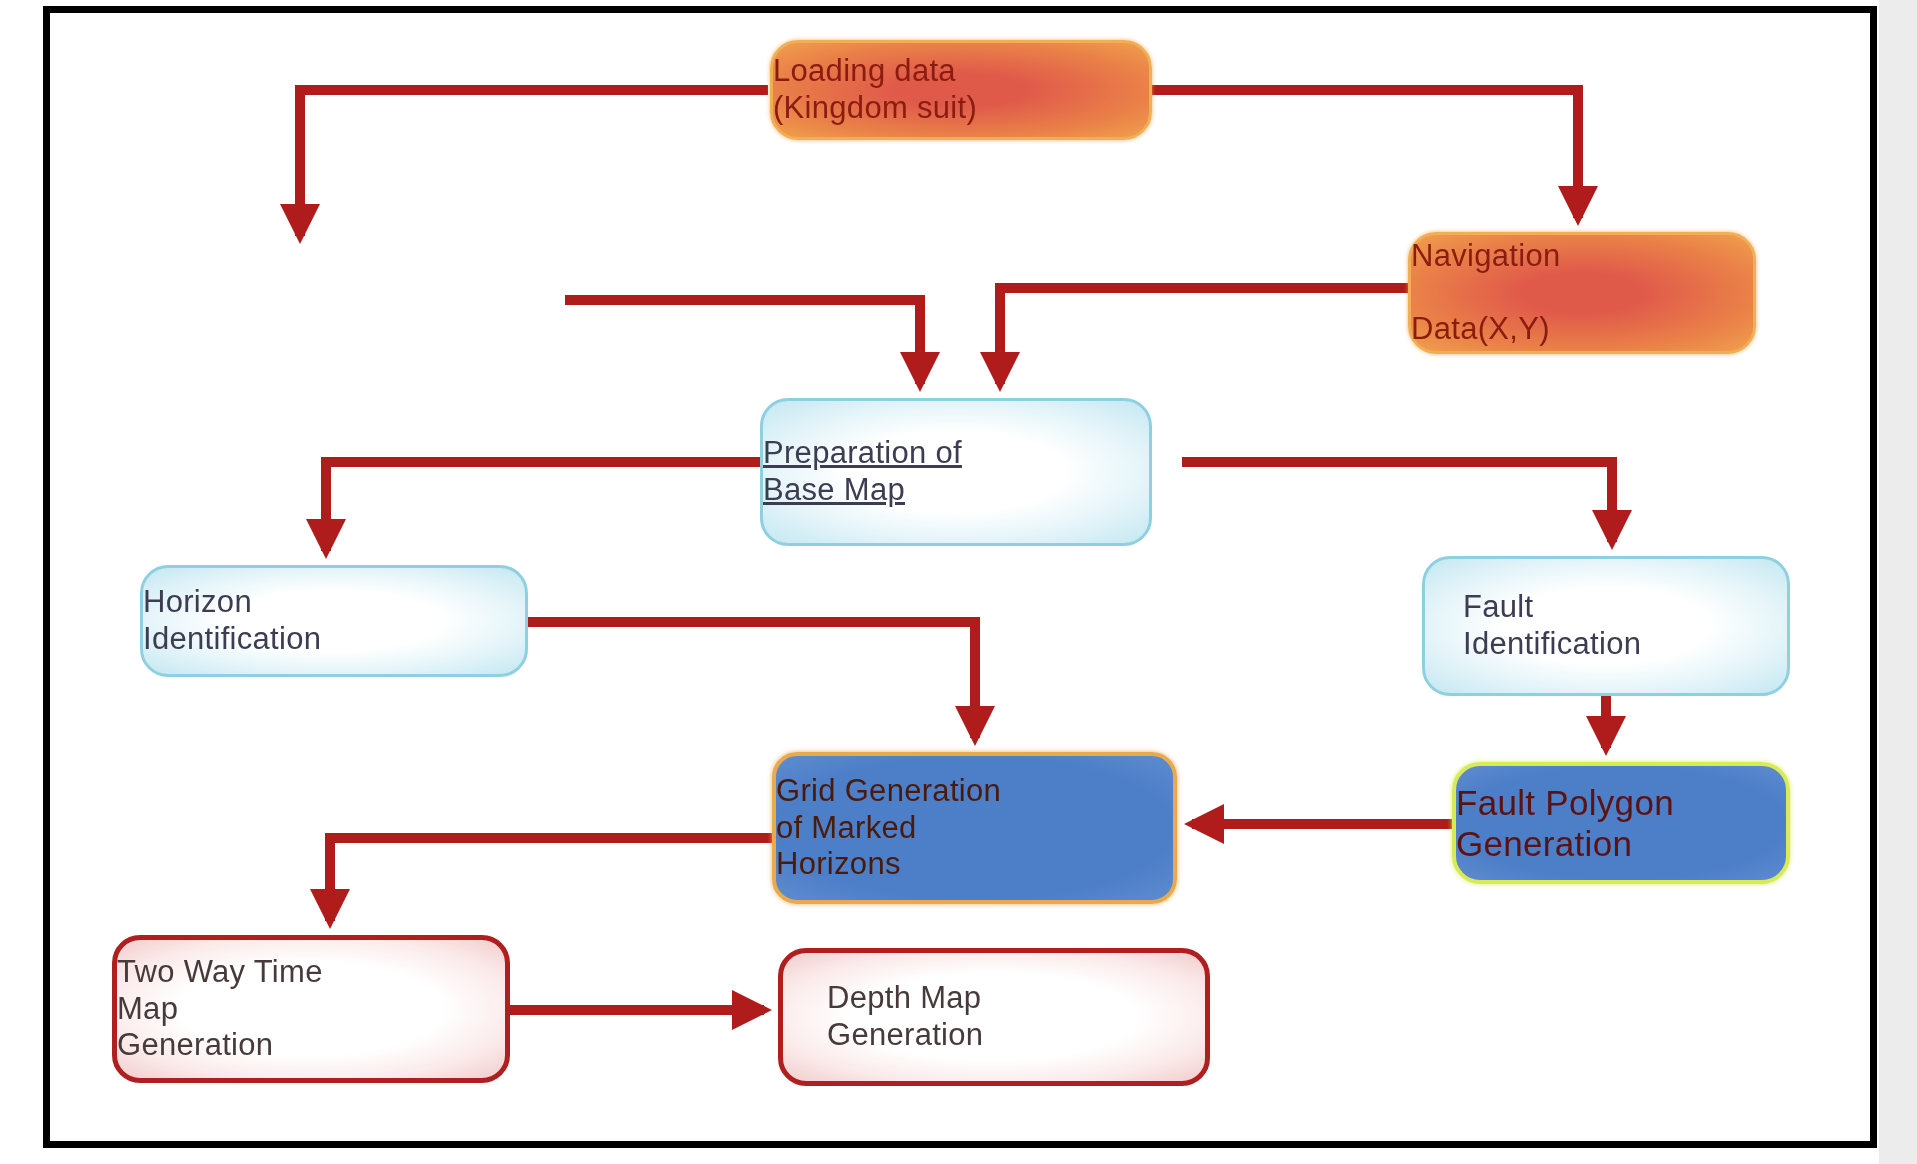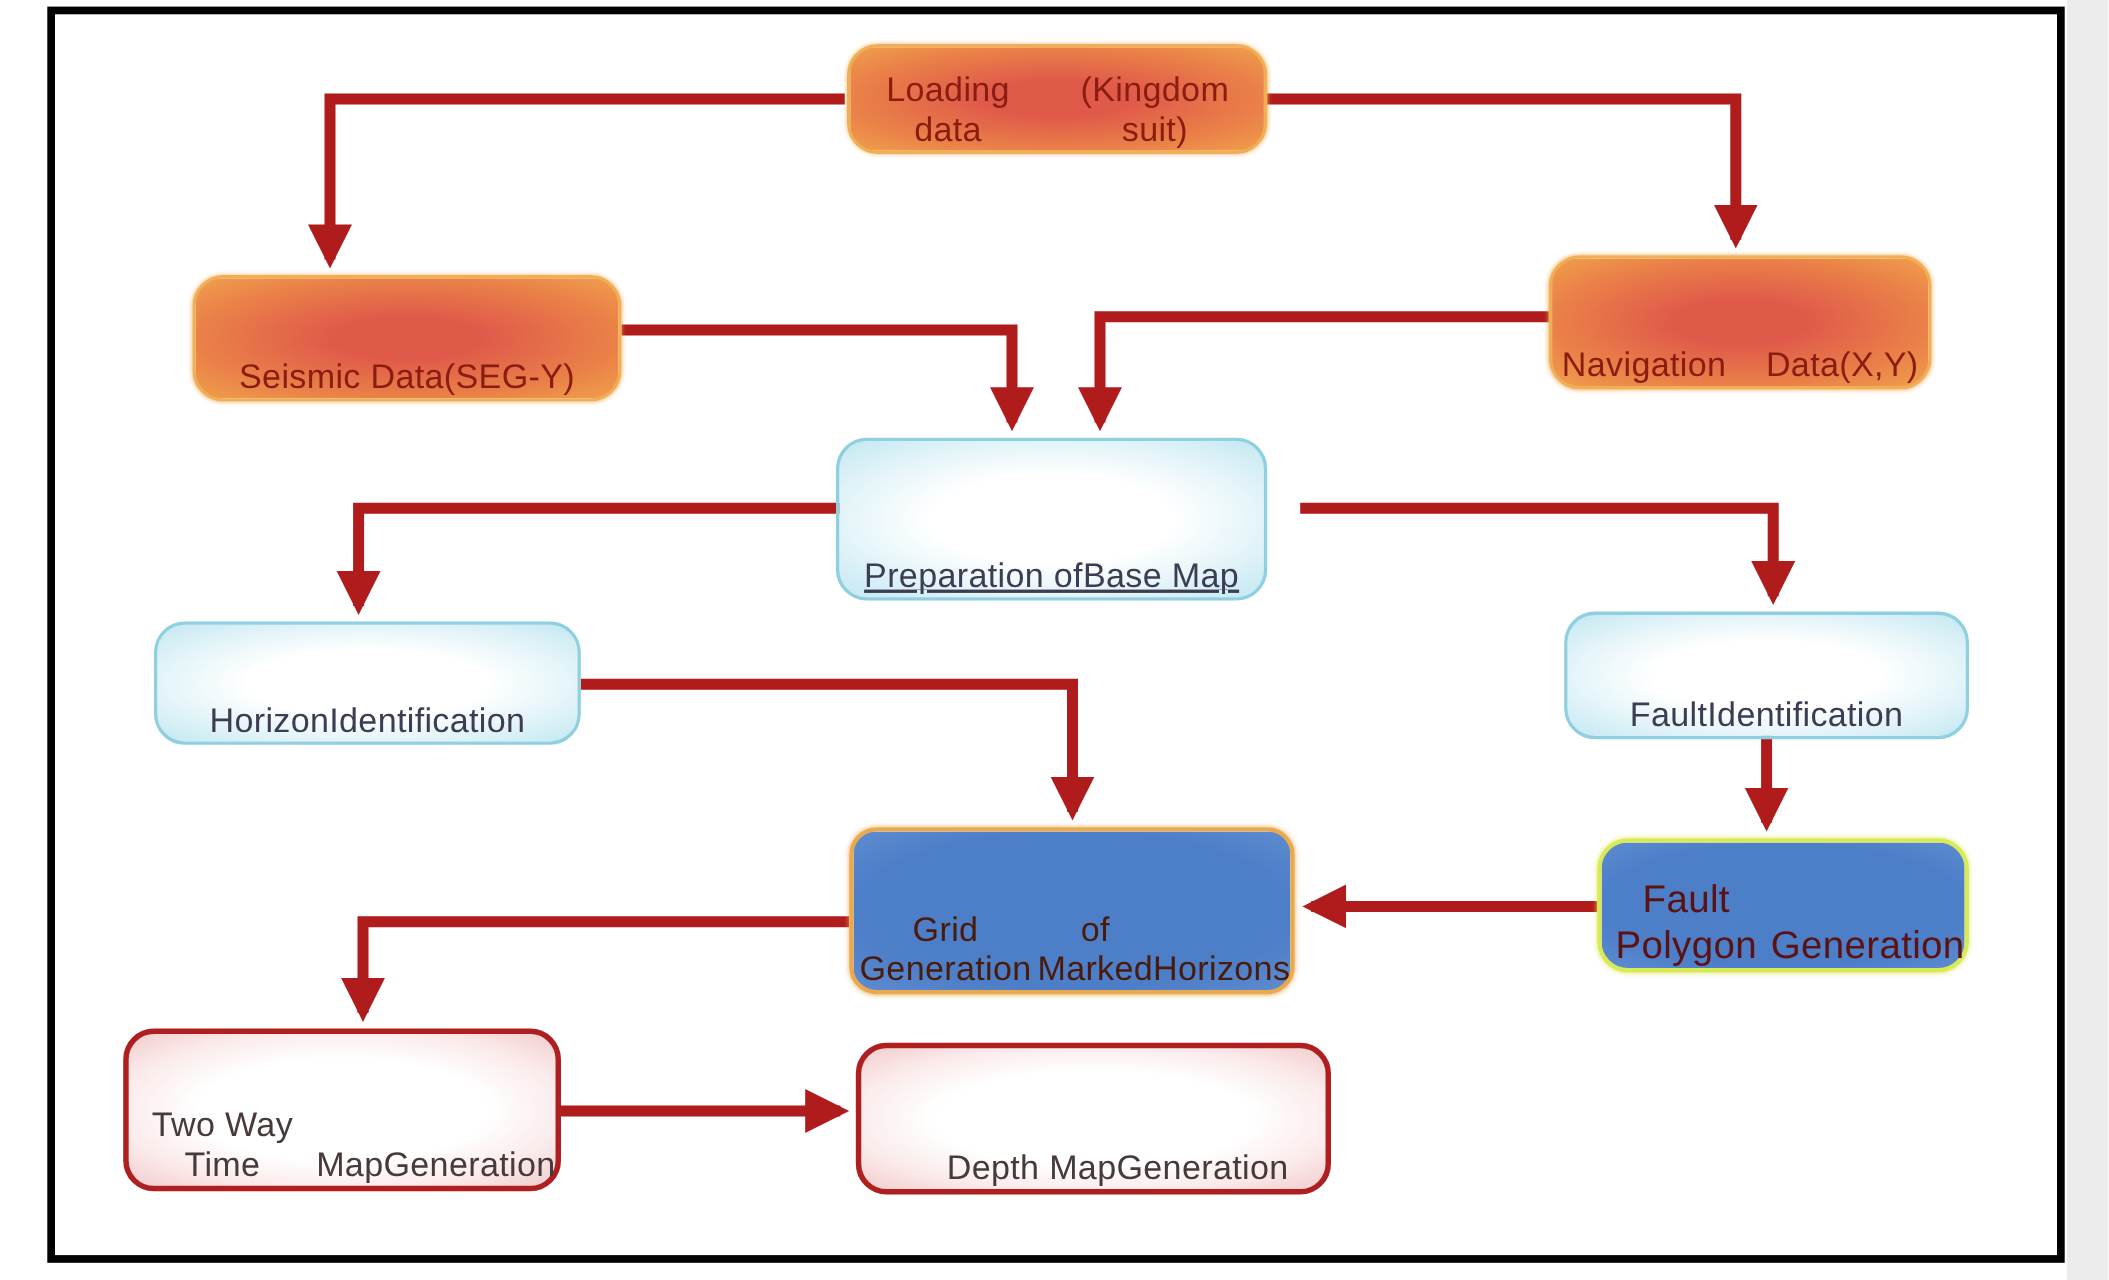--- a/index.html
+++ b/index.html
@@ -20,22 +20,22 @@
     box-sizing:border-box;
     background:#ffffff;
   }
   .arrow-layer{
     position:absolute;left:0;top:0;width:1917px;height:1164px;
     pointer-events:none;
   }
   .node{
     position:absolute;
     box-sizing:border-box;
-    display:flex;flex-direction:row;
-    align-items:flex-end;justify-content:center;
+    display:flex;flex-direction:column;
+    align-items:flex-start;justify-content:center;
     text-align:center;
     border-radius:28px;
     font-size:31px;
     line-height:1.18;
     letter-spacing:0.3px;
   }
   .node span{display:block;}
   .node.orange{
     background:radial-gradient(ellipse at center, #e05a4a 25%, #ea8148 70%, #f0a04c 100%);
     border:3px solid #f0ae55;
@@ -64,21 +64,21 @@
     background:radial-gradient(ellipse at center, #ffffff 48%, #fbeaea 75%, #f2cccc 100%);
     border:5px solid #b01f1f;
     color:#473a3a;
   }
   
   #node-loading   {left:770px;  top:40px;  width:382px; height:100px;}
   #node-seismic   {left:175px;  top:250px; width:390px; height:115px;}
   #node-navigation{left:1408px; top:232px; width:348px; height:122px;gap:36px;}
   #node-basemap   {left:760px;  top:398px; width:392px; height:148px;text-decoration:underline;}
   #node-horizon   {left:140px;  top:565px; width:388px; height:112px;}
-  #node-faultid   {left:1422px; top:556px; width:368px; height:116px;}
+  #node-faultid   {left:1422px; top:556px; width:368px; height:140px;padding-left:38px;}
   #node-grid      {left:772px;  top:752px; width:405px; height:152px;border-radius:25px;}
   #node-faultpoly {left:1452px; top:762px; width:338px; height:122px;}
   #node-twt       {left:112px;  top:935px; width:398px; height:148px;}
   #node-depth     {left:778px;  top:948px; width:432px; height:138px;padding-left:44px;}
 </style>
 </head>
 <body>
 
 <div class="page">
   <div class="right-strip"></div>
@@ -103,24 +103,20 @@
       <path d="M 772 838 H 330 V 921" marker-end="url(#ah)"></path>
       <path d="M 510 1010 H 764" marker-end="url(#ah)"></path>
     </g>
   </svg>
 
   <div class="node orange" id="node-loading">
     <span>Loading data</span>
     <span>(Kingdom suit)</span>
   </div>
 
-  <div class="node orange" id="node-seismic">
-    <span>Seismic Data</span>
-    <span>(SEG-Y)</span>
-  </div>
 
   <div class="node orange" id="node-navigation">
     <span>Navigation</span>
     <span>Data(X,Y)</span>
   </div>
 
   <div class="node lightblue" id="node-basemap">
     <span>Preparation of</span>
     <span>Base Map</span>
   </div>

